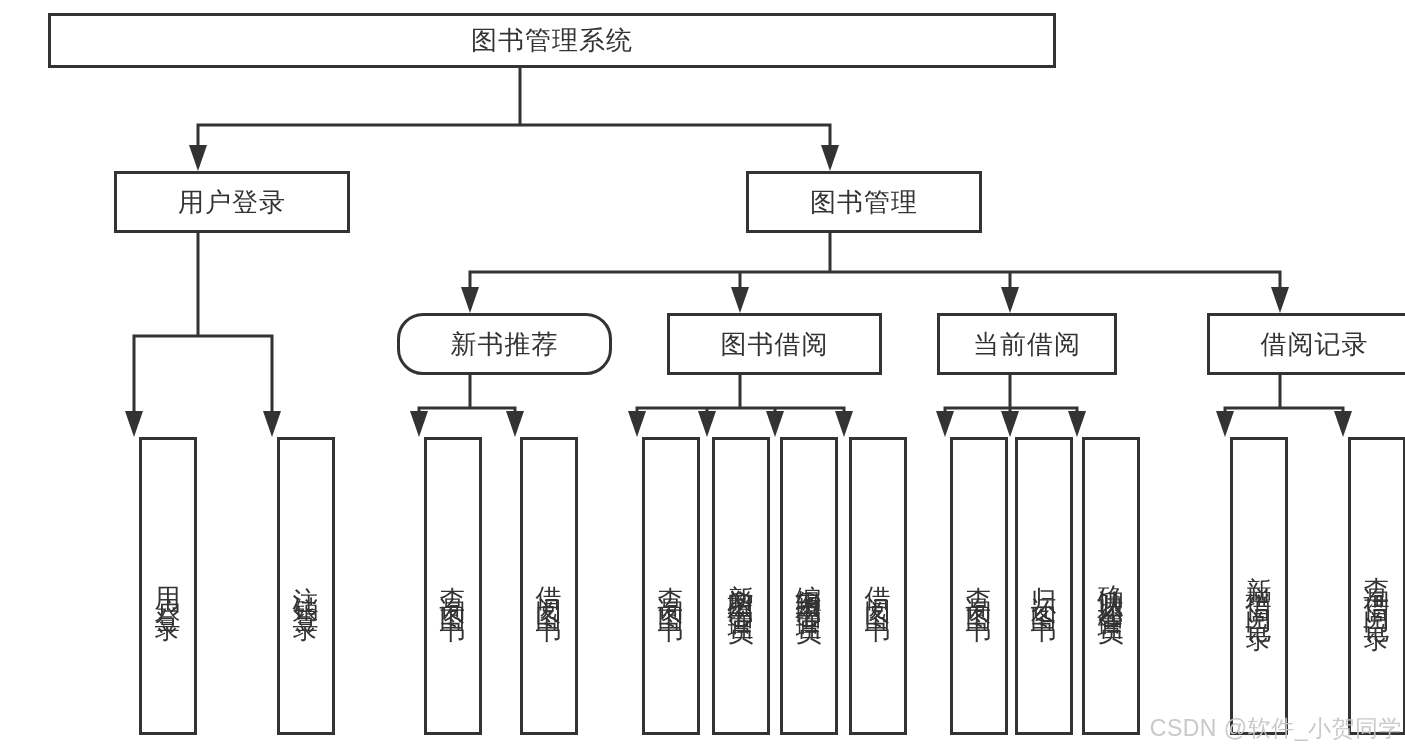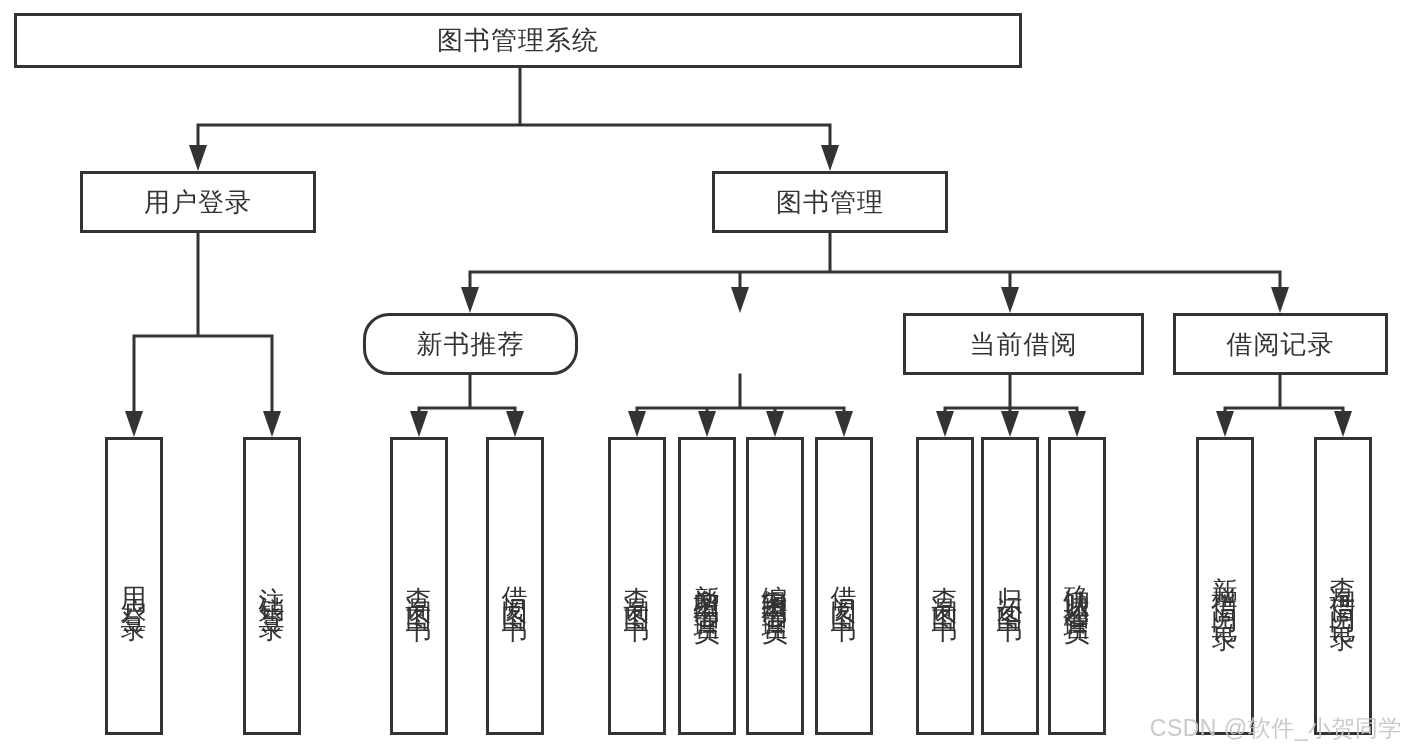--- a/index.html
+++ b/index.html
@@ -17,20 +17,21 @@
     position: absolute;
     box-sizing: border-box;
     background: #ffffff;
     border: 3px solid #333333;
     display: flex;
     align-items: center;
     justify-content: center;
     font-size: 26px;
     letter-spacing: 1px;
     white-space: nowrap;
+    margin-left: 34px;
   }
   .leaf span {
     writing-mode: vertical-rl;
     text-orientation: mixed;
     line-height: 1;
     font-size: 26px;
     letter-spacing: 10px;
   }
   .leaf.long span { letter-spacing: 5px; }
   .watermark {
@@ -97,21 +98,24 @@
   <div class="node" style="left:80px; top:171px; width:236px; height:62px;">
     <span>用户登录</span>
   </div>
   <div class="node" style="left:712px; top:171px; width:236px; height:62px;">
     <span>图书管理</span>
   </div>
 
   <div class="node" style="left:363px; top:313px; width:215px; height:62px;border-radius:26px;">
     <span>新书推荐</span>
   </div>
-  <div class="node" style="left:903px; top:313px; width:241px; height:62px;">
+  <div class="node" style="left:633px; top:313px; width:215px; height:62px;">
+    <span>图书借阅</span>
+  </div>
+  <div class="node" style="left:903px; top:313px; width:180px; height:62px;">
     <span>当前借阅</span>
   </div>
   <div class="node" style="left:1173px; top:313px; width:215px; height:62px;">
     <span>借阅记录</span>
   </div>
 
   <div class="node leaf" style="left:105px; top:437px; width:58px; height:298px;">
     <span>用户登录</span>
   </div>
   <div class="node leaf" style="left:243px; top:437px; width:58px; height:298px;">

